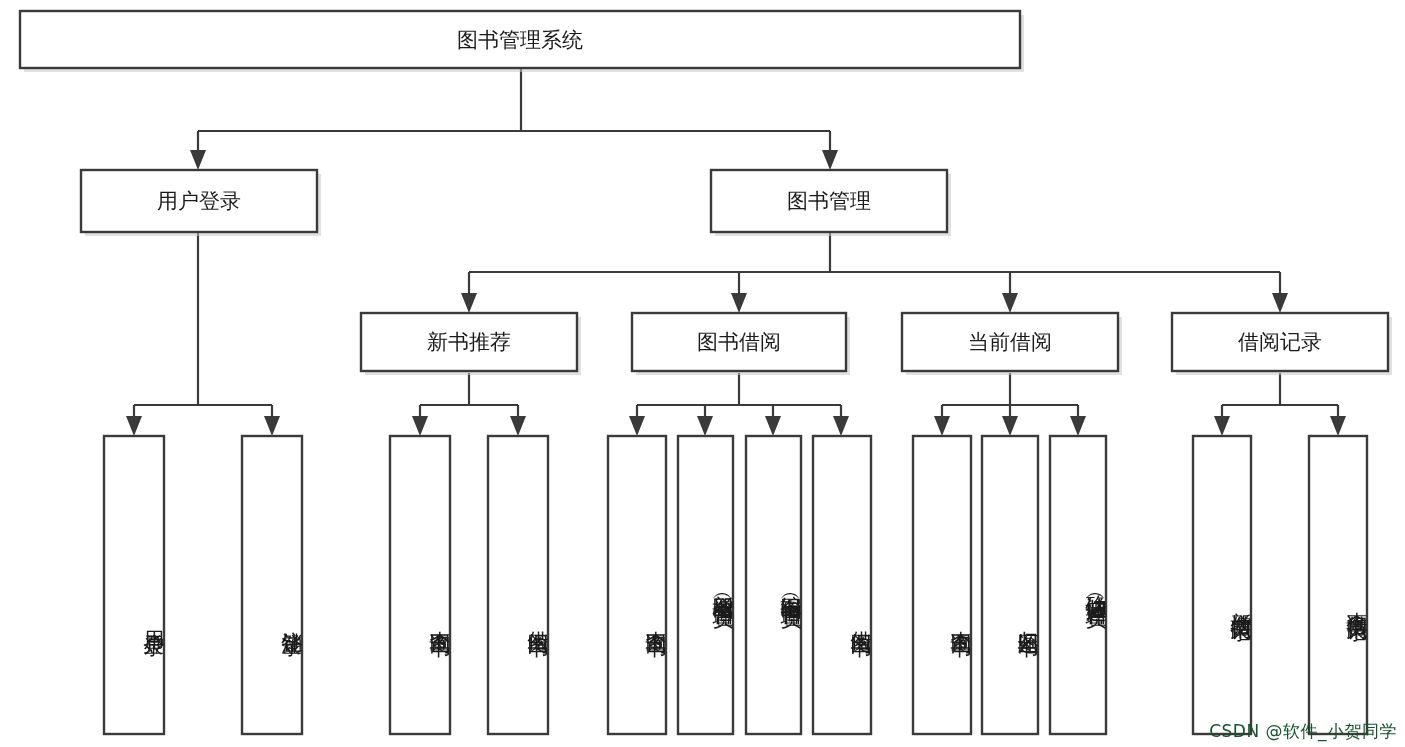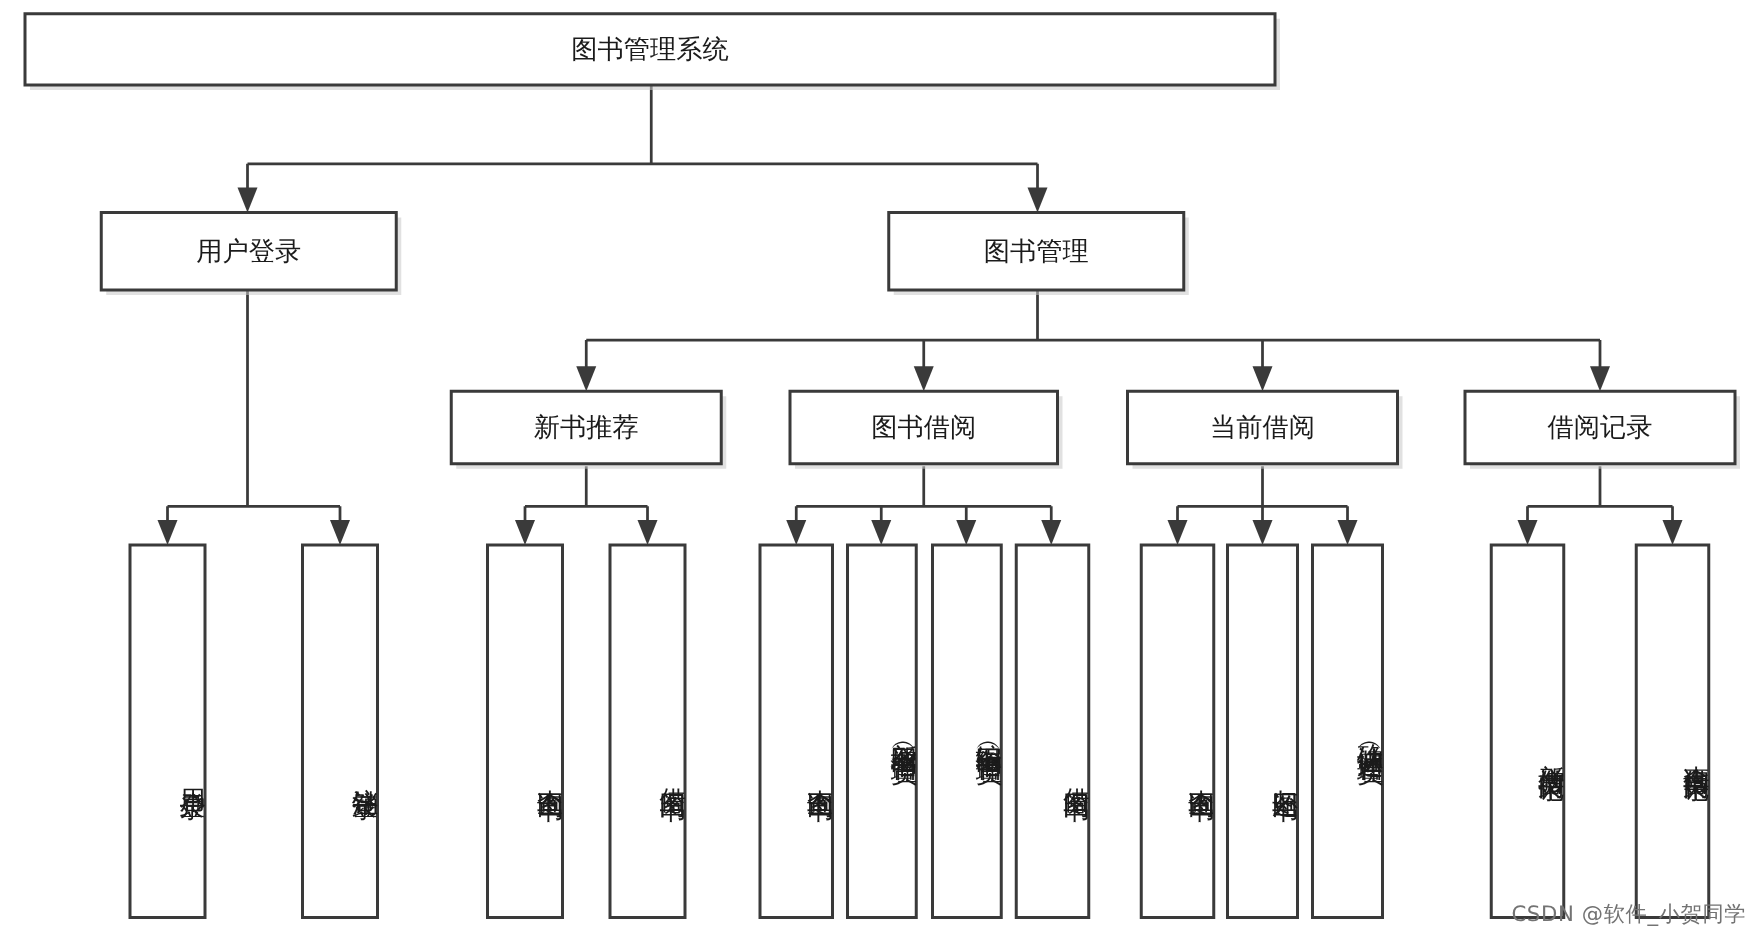--- a/index.html
+++ b/index.html
@@ -65,21 +65,21 @@
     justify-content: center;
     pointer-events: none;
     user-select: none;
   }
   .watermark {
     position: absolute;
     right: 8px;
     bottom: 4px;
     font-family: "DejaVu Sans", "Liberation Sans", sans-serif;
     font-size: 17px;
-    color: #737373;
+    color: #14532d;
     letter-spacing: 0.5px;
     white-space: nowrap;
     margin-top: 26px;
   }
 </style>
 </head>
 <body>
 
 <div id="diagram-root">
 

